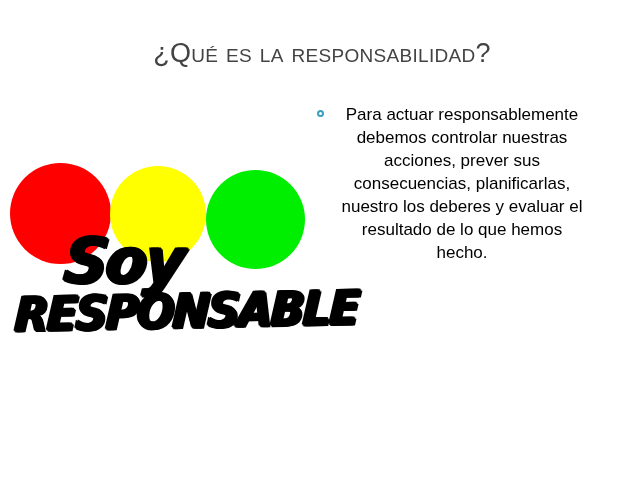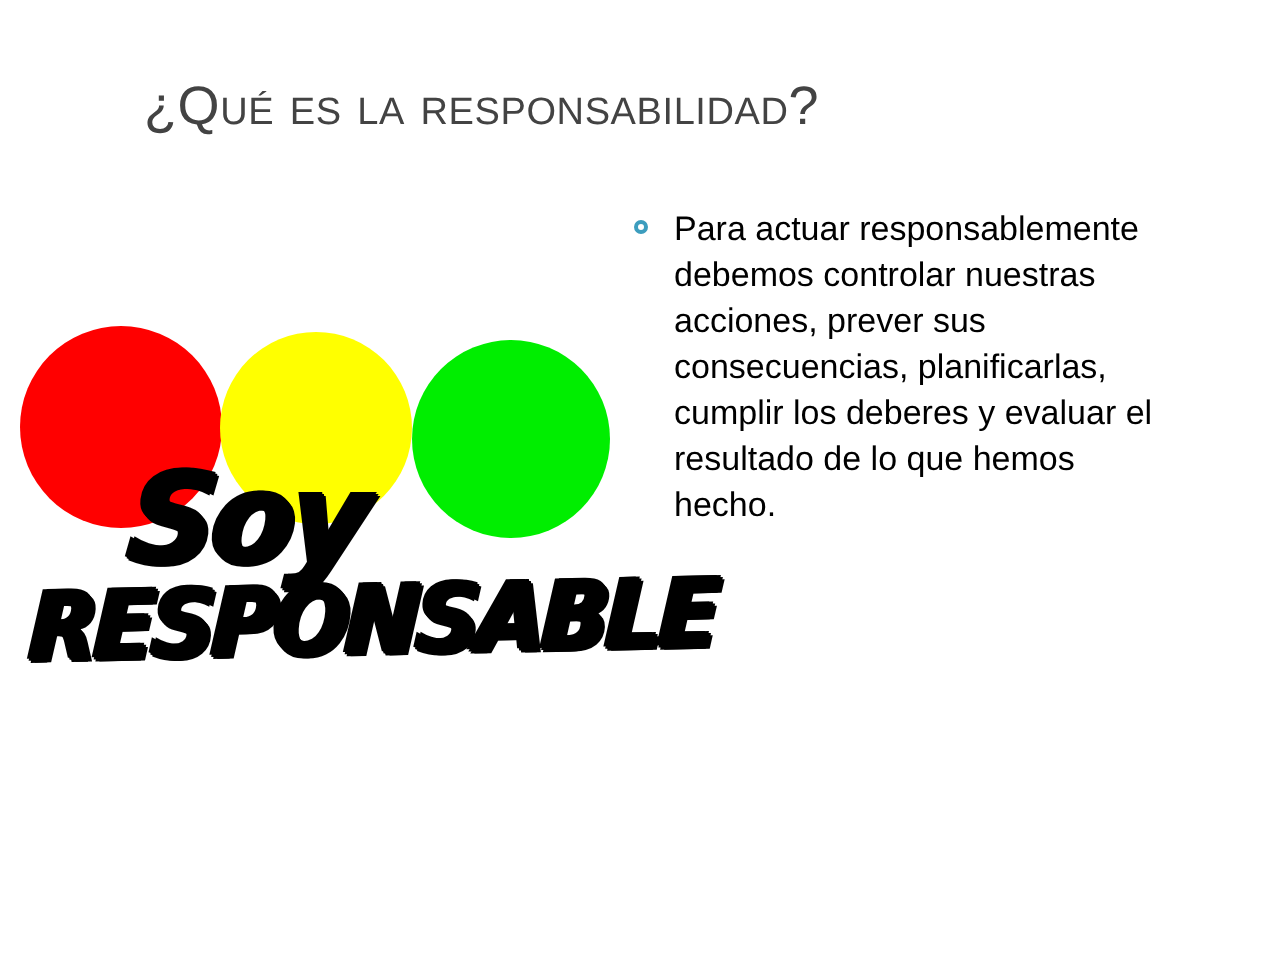--- a/index.html
+++ b/index.html
@@ -12,20 +12,21 @@
     background: #ffffff;
     font-family: "Liberation Sans", sans-serif;
     overflow: hidden;
   }
   #slide {
     position: relative;
     width: 638px;
     height: 348px;
     background: #ffffff;
     box-sizing: border-box;
+    text-align: center;
   }
 
   
   #slide-title {
     position: absolute;
     left: 72px;
     top: 36px;
     width: 500px;
     font-size: 27px;
     line-height: 34px;
@@ -145,17 +146,17 @@
     <div class="graffiti" id="graffiti-soy">Soy</div>
 
     <div class="graffiti" id="graffiti-responsable">RESPONSABLE</div>
   </div>
 
   <div id="bullet-column">
 
 
     <div class="bullet-item">
       <span class="bullet-marker"></span>
-      <span>Para actuar responsablemente debemos controlar nuestras acciones, prever sus consecuencias, planificarlas, cumplir los deberes y evaluar el resultado de lo que hemos hecho.</span>
+      <span>Para actuar responsablemente debemos controlar nuestras acciones, prever sus consecuencias, planificarlas, nuestro los deberes y evaluar el resultado de lo que hemos hecho.</span>
     </div>
 
   </div>
 </div>
 
 </body></html>

